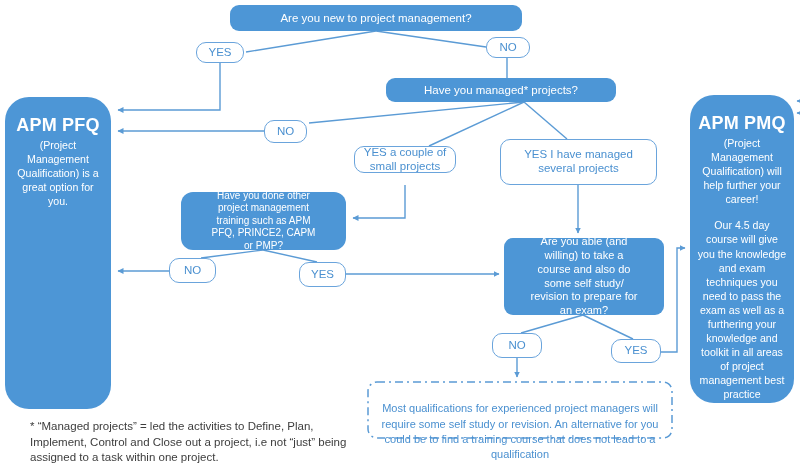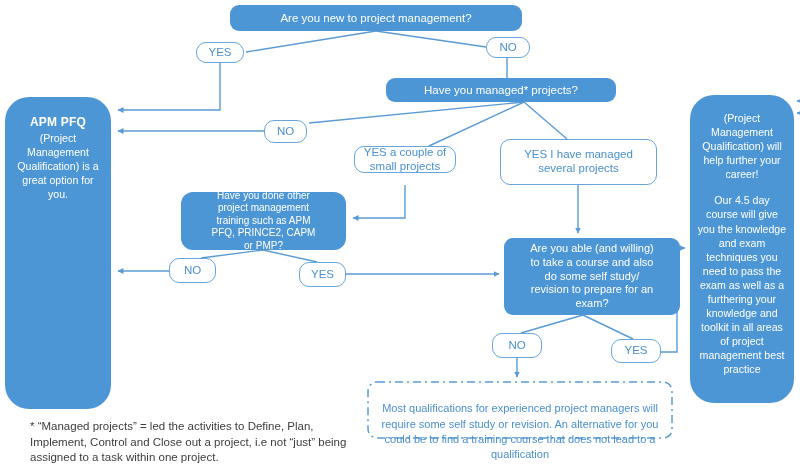--- a/index.html
+++ b/index.html
@@ -13,21 +13,21 @@
     font-size:11.5px;line-height:1.25;padding:2px 25px;
   }
   .outline{
     background:#ffffff;border:1.6px solid #6aa4dc;border-radius:10px;
     color:#4a90d0;font-size:11.5px;line-height:1.2;padding:1px 4px;
   }
   .panel{
     position:absolute;box-sizing:border-box;background:#4d96d6;color:#fff;
     border-radius:24px;text-align:center;padding:16px 7px 10px 7px;
   }
-  .panel h2{margin:2px 0 2px 0;font-size:12px;letter-spacing:.2px;}
+  .panel h2{margin:2px 0 2px 0;font-size:18px;letter-spacing:.2px;}
   .panel p{margin:0 0 12px 0;font-size:10.6px;line-height:1.33;}
   .dashed-note{
     position:absolute;box-sizing:border-box;color:#4a90d0;font-size:11px;line-height:1.4;
     display:flex;align-items:center;justify-content:center;text-align:center;padding:4px 10px;
   }
   .footnote{
     position:absolute;color:#3d3d3d;font-size:11.5px;line-height:1.35;text-align:left;
   }
   #wires{position:absolute;left:0;top:0;pointer-events:none;}
 </style>
@@ -66,21 +66,21 @@
       <rect x="368" y="382" width="304" height="56" rx="9" stroke-dasharray="8 4 2 4" stroke-width="1.5"></rect>
     </g>
   </svg>
 
   <div class="node solid" style="left:230px;top:5px;width:292px;height:26px;">Are you new to project management?</div>
 
   <div class="node solid" style="left:386px;top:78px;width:230px;height:24px;">Have you managed* projects?</div>
 
   <div class="node solid" style="left:181px;top:192px;width:165px;height:58px;font-size:10px;border-radius:12px;">Have you done other project management training such as APM PFQ, PRINCE2, CAPM or PMP?</div>
 
-  <div class="node solid" style="left:504px;top:238px;width:176px;height:77px;font-size:11px;">Are you able (and willing) to take a course and also do some self study/ revision to prepare for an exam?</div>
+  <div class="node solid" style="left:504px;top:238px;width:160px;height:77px;font-size:11px;">Are you able (and willing) to take a course and also do some self study/ revision to prepare for an exam?</div>
 
   <div class="node outline" style="left:196px;top:42px;width:48px;height:21px;">YES</div>
 
   <div class="node outline" style="left:486px;top:37px;width:44px;height:21px;">NO</div>
 
   <div class="node outline" style="left:264px;top:120px;width:43px;height:23px;">NO</div>
 
   <div class="node outline" style="left:354px;top:146px;width:102px;height:27px;">YES a couple of small projects</div>
 
   <div class="node outline" style="left:500px;top:139px;width:157px;height:46px;">YES I have managed several projects</div>
@@ -92,20 +92,21 @@
   <div class="node outline" style="left:492px;top:333px;width:50px;height:25px;">NO</div>
 
   <div class="node outline" style="left:611px;top:339px;width:50px;height:24px;">YES</div>
 
   <div class="panel" style="left:5px;top:97px;width:106px;height:312px;">
     <h2>APM PFQ</h2>
     <p>(Project Management Qualification) is a great option for you.</p>
   </div>
 
   <div class="panel" style="left:690px;top:95px;width:104px;height:308px;">
+    <h2>APM PMQ</h2>
     <p>(Project Management Qualification) will help further your career!</p>
     <p>Our 4.5 day course will give you the knowledge and exam techniques you need to pass the exam as well as a furthering your knowledge and toolkit in all areas of project management best practice</p>
   </div>
 
   <div class="dashed-note" style="left:368px;top:382px;width:304px;height:56px;margin-top:22px;">Most qualifications for experienced project managers will require some self study or revision. An alternative for you could be to find a training course that does not lead to a qualification</div>
 
   <div class="footnote" style="left:30px;top:419px;width:332px;">* “Managed projects” = led the activities to Define, Plan, Implement, Control and Close out a project, i.e not “just” being assigned to a task within one project.</div>
 
 </div>
 

